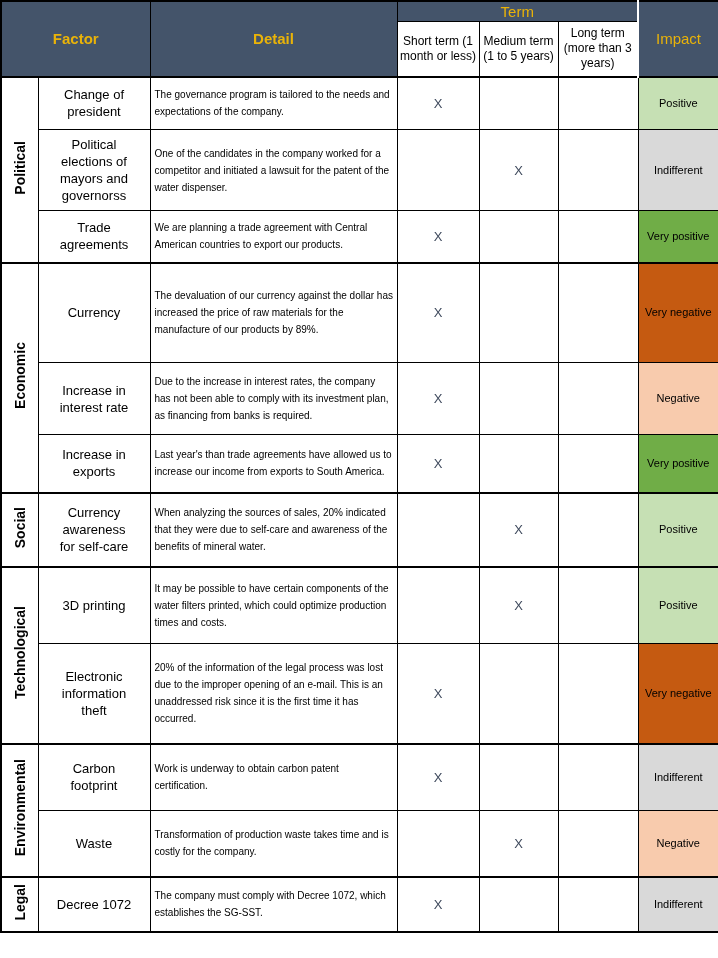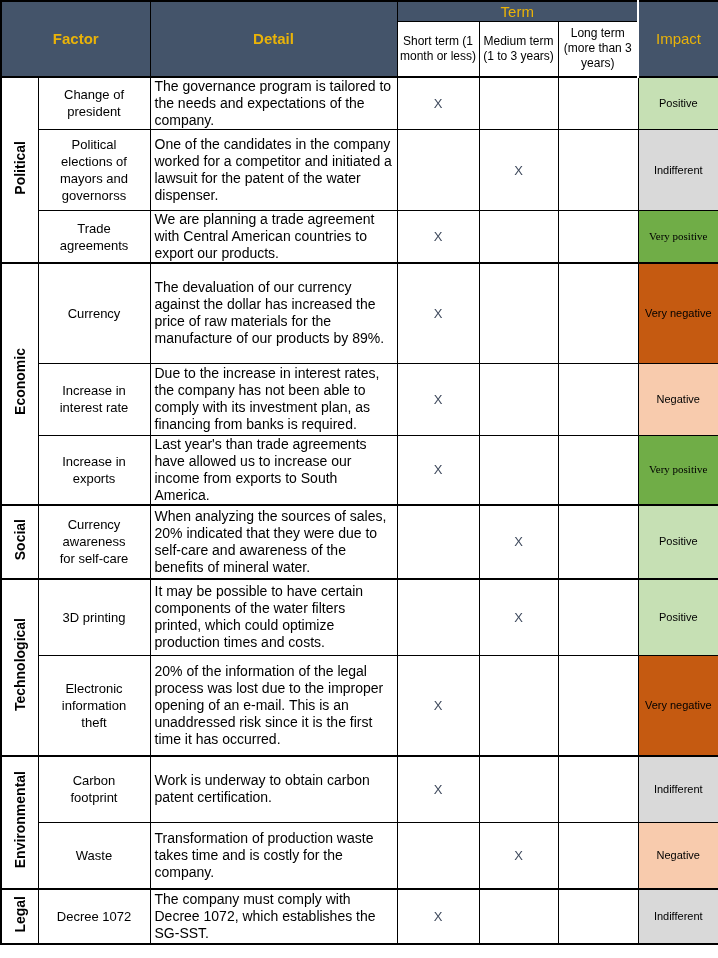--- a/index.html
+++ b/index.html
@@ -68,38 +68,38 @@
   td.factor {
     text-align: center;
     vertical-align: middle;
     font-size: 13px;
     line-height: 17px;
     padding: 0 16px;
   }
   td.detail {
     text-align: left;
     vertical-align: middle;
-    font-size: 14px;
+    font-size: 10px;
     line-height: 17px;
     padding: 0 3px 0 4px;
   }
   td.mark {
     text-align: center;
     vertical-align: middle;
     font-size: 13px;
     color: #3f4a5d;
   }
   td.impact {
     text-align: center;
     vertical-align: middle;
     font-size: 11px;
     line-height: 17px;
     padding: 0 2px;
   }
-  .imp-vpos { background: #70AD47; font-family: Liberation Serif, serif; }
+  .imp-vpos { background: #70AD47; }
   .imp-pos  { background: #C6E0B4; }
   .imp-ind  { background: #D9D9D9; }
   .imp-neg  { background: #F8CBAD; }
   .imp-vneg { background: #C55A11; }
 
   
   tbody tr.sec td { border-top: 2px solid #000; }
 </style>
 </head>
 <body>
@@ -117,21 +117,21 @@
     </colgroup>
     <thead>
       <tr style="height:20px">
         <th class="dark main" colspan="2" rowspan="2">Factor</th>
         <th class="dark main" rowspan="2">Detail</th>
         <th class="dark term-h" colspan="3">Term</th>
         <th class="dark main impact-h" rowspan="2">Impact</th>
       </tr>
       <tr style="height:55px">
         <th class="sub">Short term (1 month or less)</th>
-        <th class="sub">Medium term (1 to 3 years)</th>
+        <th class="sub">Medium term (1 to 5 years)</th>
         <th class="sub">Long term (more than 3 years)</th>
       </tr>
     </thead>
     <tbody>
 
       <tr class="sec" style="height:53px">
         <td class="cat" rowspan="3"><span>Political</span></td>
         <td class="factor">Change of president</td>
         <td class="detail">The governance program is tailored to the needs and expectations of the company.</td>
         <td class="mark">X</td>

